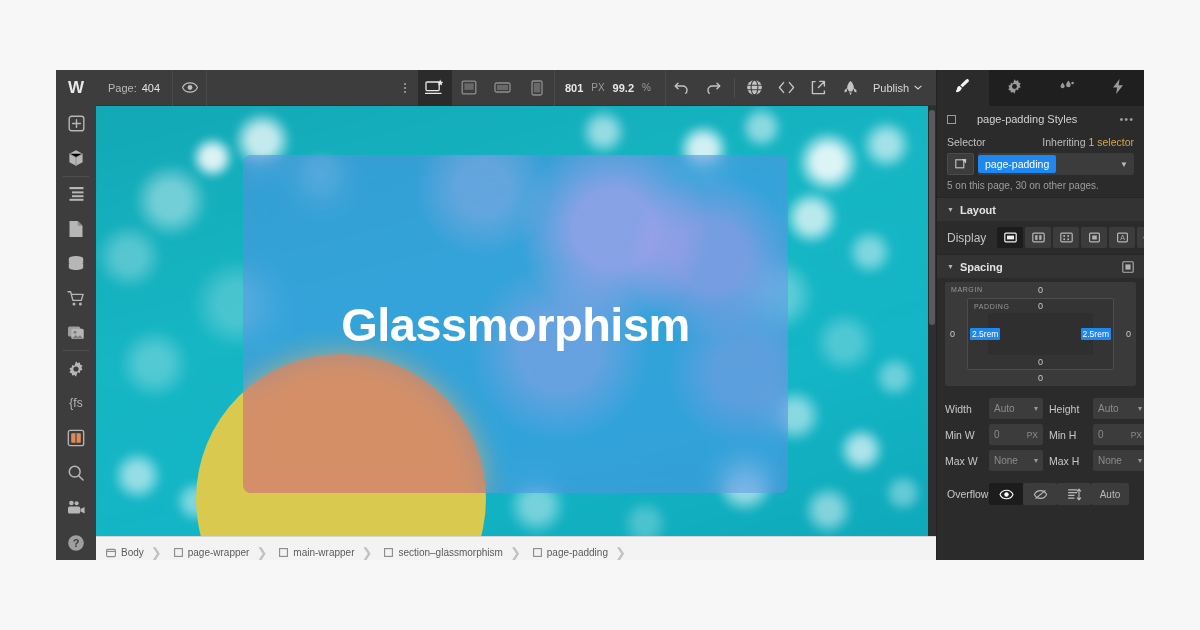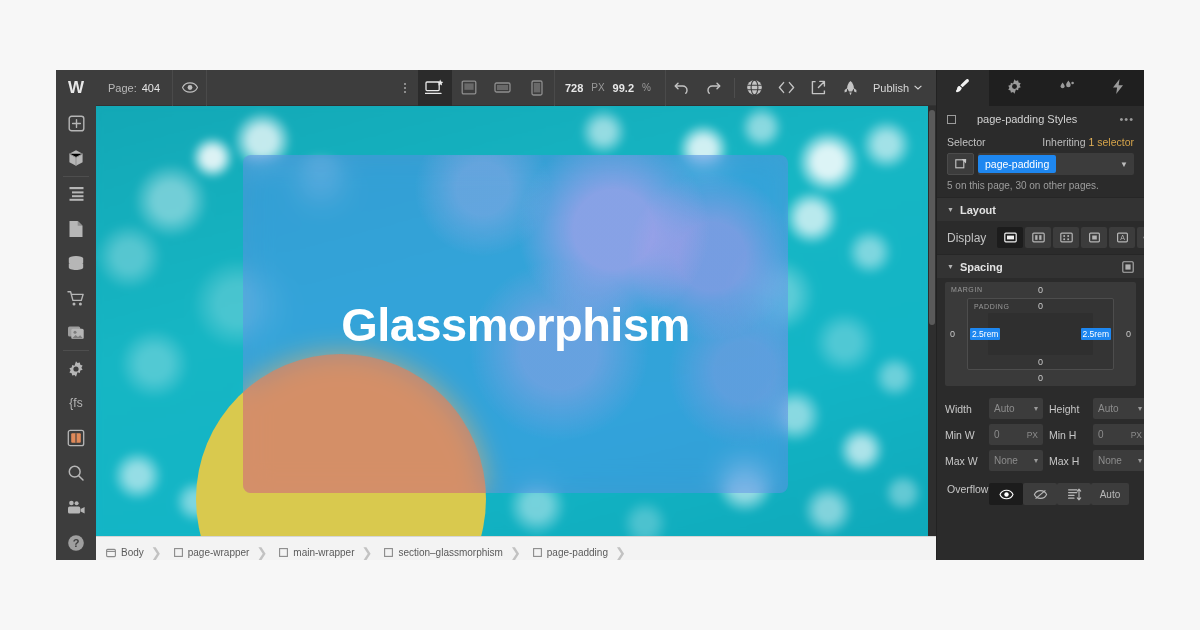--- a/index.html
+++ b/index.html
@@ -271,21 +271,21 @@
   .sizegrid { padding: 4px 8px 2px; }
   .srow { display:flex; align-items:center; gap:6px; margin-bottom:5px; }
   .srow .k { color:#c7c7c7; font-size:10.5px; width:38px; flex:0 0 38px; }
   .sfield {
     width:54px; flex:0 0 54px; height:21px; background:#3c3c3c; border-radius:2px;
     display:flex; align-items:center; padding:0 5px; font-size:10px; color:#8c8c8c;
   }
   .sfield .u { margin-left:auto; font-size:8.5px; color:#8c8c8c; }
   .sfield .cv { margin-left:auto; font-size:8px; color:#9a9a9a; }
 
-  .ofrow { display:flex; gap:0; padding: 5px 10px 8px; }
+  .ofrow { display:flex; align-items:center; gap:0; padding: 5px 10px 8px; }
   .ofrow .k { color:#c7c7c7; font-size:10.5px; width:42px; flex:0 0 auto; }
   .ofseg {
     width:34px; height:22px; background:#3c3c3c; border-radius:2px;
     display:flex; align-items:center; justify-content:center; color:#b8b8b8; font-size:10px;
   }
   .ofseg.active { background:#1c1c1c; color:#fff; }
   .ofseg.wide { width:38px; }
 </style>
 </head>
 <body>
@@ -430,21 +430,21 @@
         </div>
         <div class="bp">
           <svg width="12" height="16" viewBox="0 0 12 16">
               <rect x="1" y="1" width="10" height="14" rx="1.4" fill="none" stroke="#8e8e8e" stroke-width="1.3"></rect>
               <rect x="2.8" y="3" width="6.4" height="9.4" fill="#8e8e8e" opacity=".55"></rect>
             </svg>
         </div>
       </div>
 
       <div class="sizes">
-        <span class="num">728</span>
+        <span class="num">801</span>
         <span class="unit">PX</span>
         <span class="num">99.2</span>
         <span class="unit">%</span>
       </div>
 
       <div class="tb-right">
         <div class="tb-btn">
           <svg width="15" height="13" viewBox="0 0 15 13">
               <path d="M4 2.2L1.2 5 4 7.8" fill="none" stroke="#c4c4c4" stroke-width="1.4" stroke-linecap="round" stroke-linejoin="round"></path>
               <path d="M1.6 5h7.1c2.4 0 4.3 1.9 4.3 4.2 0 1.3-.5 2.3-1.2 3" fill="none" stroke="#c4c4c4" stroke-width="1.4" stroke-linecap="round"></path>

